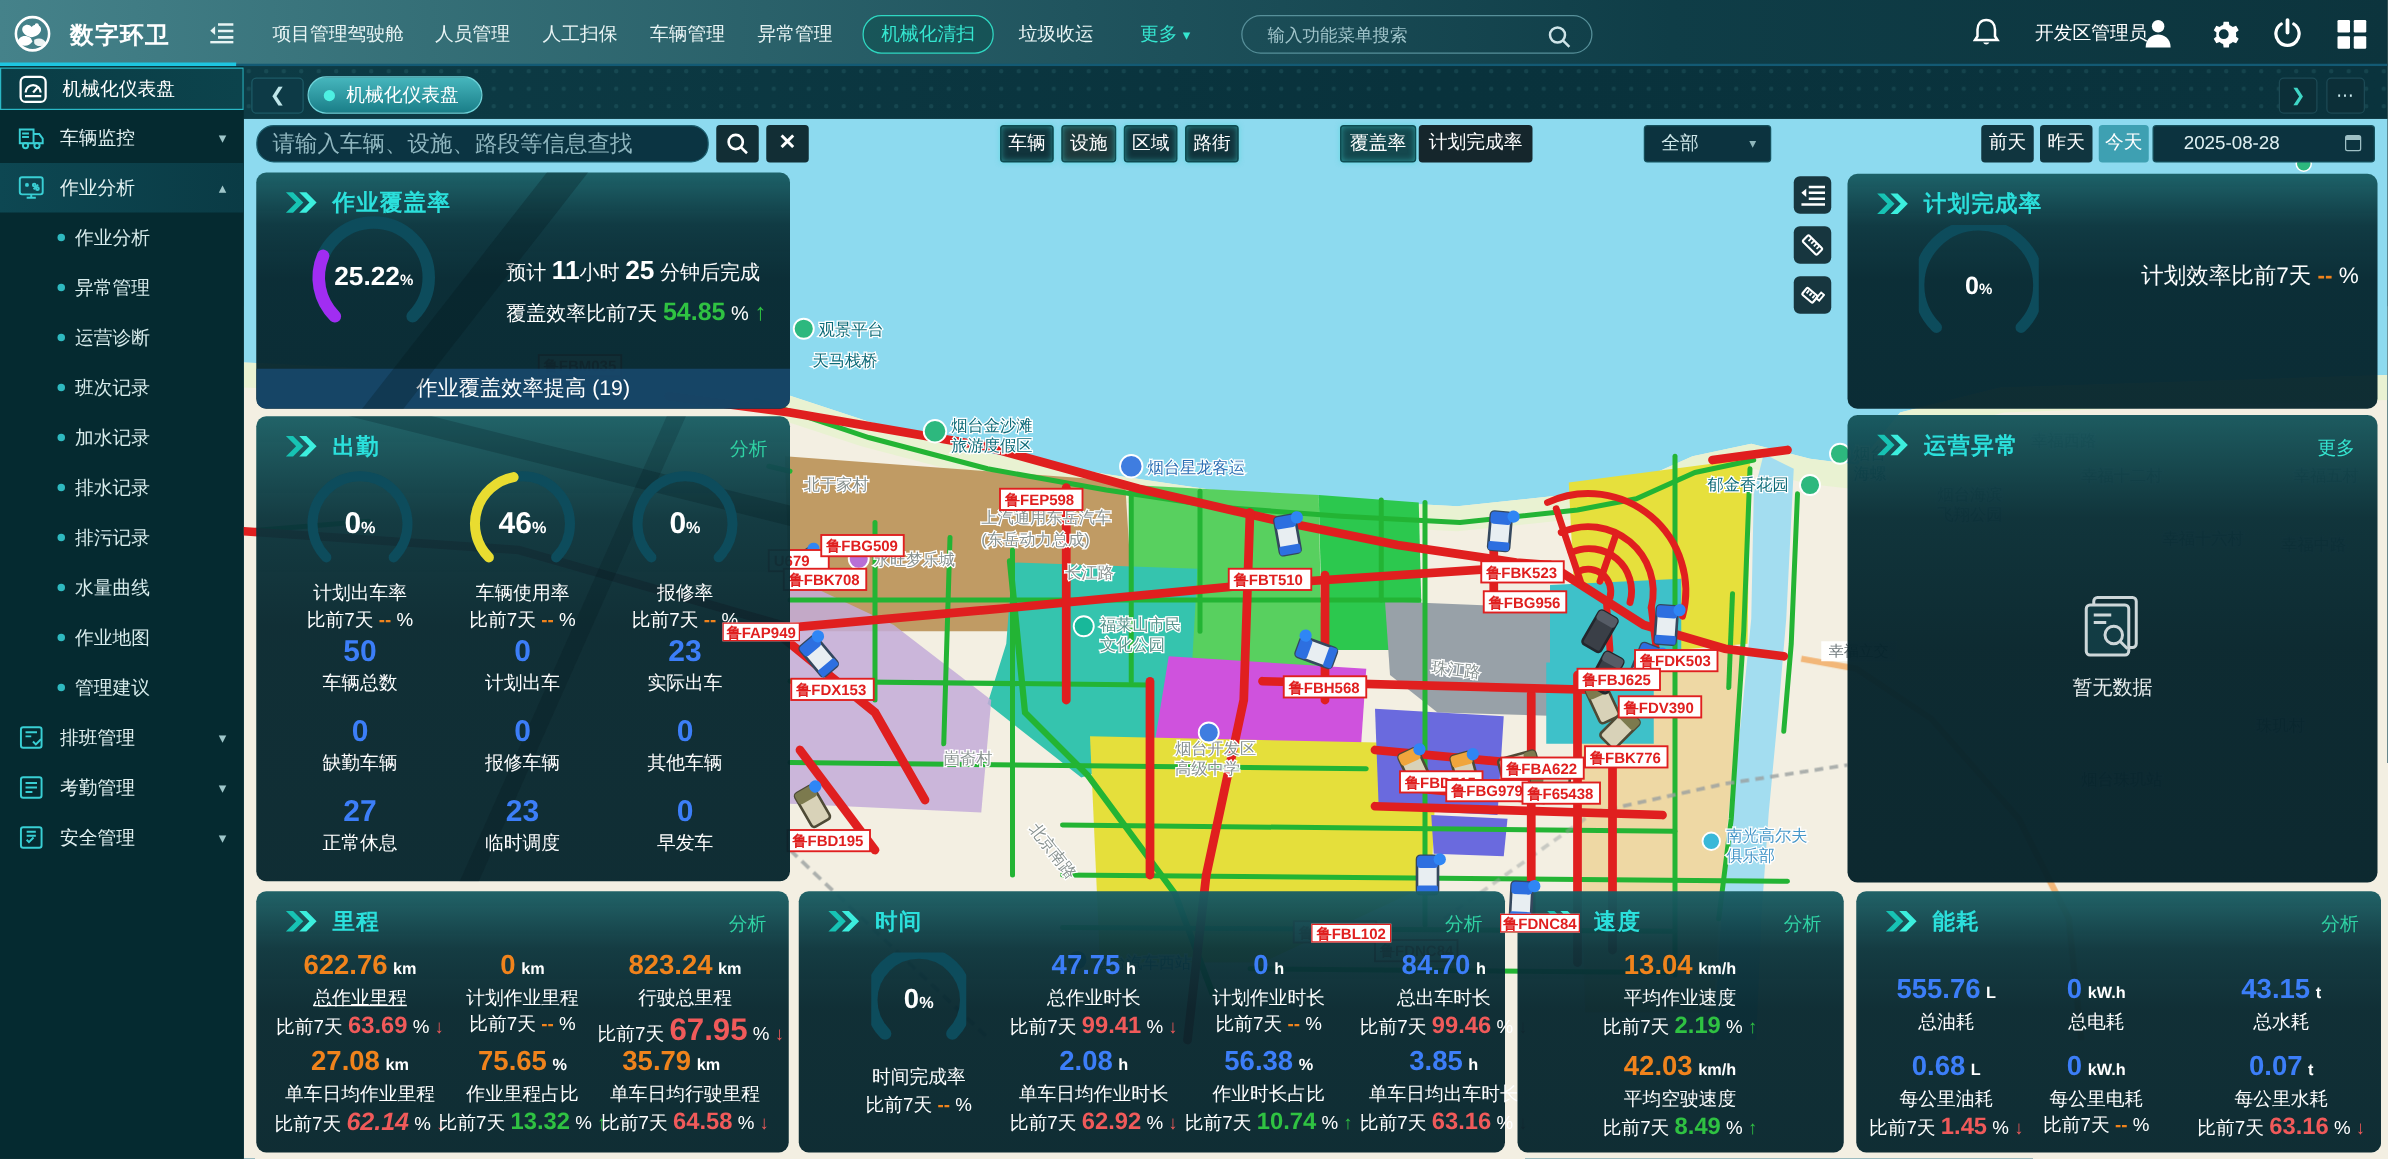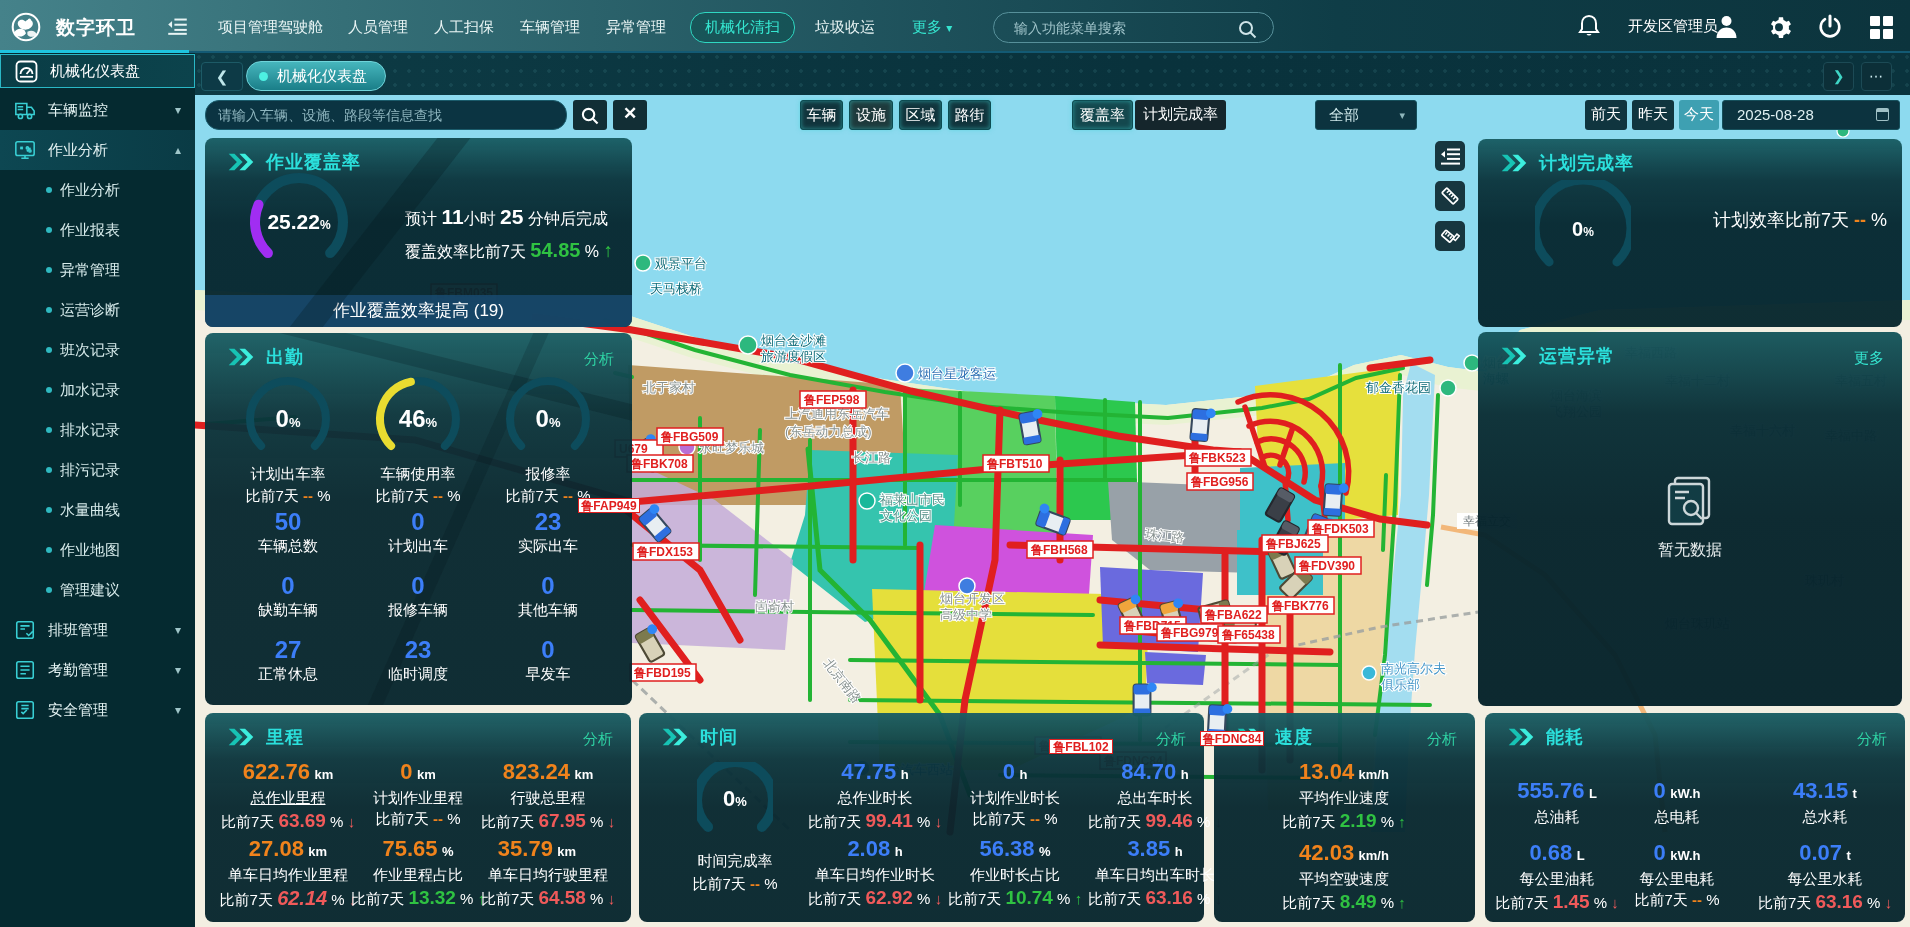--- a/index.html
+++ b/index.html
@@ -30,21 +30,21 @@
  background:radial-gradient(circle at 4px 4px,rgba(90,170,175,.14) 1.5px,transparent 2px) 0 0/14px 14px,linear-gradient(90deg,#0d3b45,#09323c 55%,#0a333d);}
 .backbtn{position:absolute;left:6px;top:9px;width:42px;height:29px;background:#0d3a46;border:1px solid #1d5a66;border-radius:4px;color:#bfe6ea;text-align:center;line-height:27px;font-size:15px;}
 .pill{position:absolute;left:51px;top:8px;height:30px;padding:0 18px 0 12px;border-radius:15px;
  background:linear-gradient(180deg,#46b6bd,#1a7e88);border:1px solid #6fd4da;display:flex;align-items:center;color:#fff;font-size:15px;}
 .pill .dot{width:9px;height:9px;border-radius:5px;background:#4df0e2;margin-right:9px;}
 .rbtn{position:absolute;top:9px;width:31px;height:29px;background:#0c2f38;border:1px solid #1c4a55;border-radius:4px;color:#cfeef2;text-align:center;line-height:27px;font-size:14px;}
 
 #map{position:absolute;left:195px;top:95px;width:1715px;height:832px;background:#8edcf2;}
 
 .mctl{position:absolute;z-index:30;}
-.minput{left:205px;top:100px;width:362px;height:30px;background:#0b3442;border:1px solid #1a5b6b;border-radius:14px;color:#8fb6bf;font-size:14px;line-height:28px;padding-left:12px;}
+.minput{left:205px;top:100px;width:362px;height:30px;background:#0b3442;border:1px solid #1a5b6b;border-radius:14px;color:#8fb6bf;font-size:18px;line-height:28px;padding-left:12px;}
 .mbtn{height:30px;background:#11343c;color:#fff;font-size:15px;text-align:center;line-height:28px;border-radius:3px;border:1px solid #0d4c52;box-shadow:0 0 5px rgba(61,214,214,.55) inset,0 0 4px rgba(61,214,214,.5);}
 .mbtn2{height:30px;background:#15262c;color:#fff;font-size:15px;text-align:center;line-height:28px;border-radius:3px;}
 .mapside{position:absolute;width:30px;height:30px;background:rgba(13,40,48,.92);border-radius:5px;z-index:30;display:flex;align-items:center;justify-content:center;}
 
 .panel{position:absolute;z-index:20;border-radius:8px;
  background:linear-gradient(180deg,rgba(26,94,100,.97) 0%,rgba(11,52,60,.96) 22%,rgba(6,38,46,.955) 45%,rgba(5,36,44,.955) 100%);}
 .ptitle{position:absolute;left:22px;top:12px;display:flex;align-items:center;}
 .ptitle .tx{color:#2be0dc;font-size:18px;font-weight:bold;margin-left:11px;letter-spacing:1px;}
 .plink{position:absolute;right:18px;top:17px;color:#2fd3a4;font-size:15px;}
 .num-b{color:#3c7ef8;font-weight:bold;font-size:22px;}
@@ -468,21 +468,20 @@
             <path d="M8 21 h8 M12 18 v3"></path>
             <path d="M7 8.5 l2.5 2.5 M7 11 l2.5 -2.5"></path>
             <path d="M14 13.5 l4 -4"></path>
             <circle cx="14.6" cy="9.8" r="1.2"></circle>
             <circle cx="17.4" cy="13" r="1.2"></circle>
           </g>
         </svg>
       作业分析<span class="chev">▴</span>
     </div>
     <div class="ssub"><i></i>作业分析</div>
-    <div class="ssub"><i></i>作业报表</div>
     <div class="ssub"><i></i>异常管理</div>
     <div class="ssub"><i></i>运营诊断</div>
     <div class="ssub"><i></i>班次记录</div>
     <div class="ssub"><i></i>加水记录</div>
     <div class="ssub"><i></i>排水记录</div>
     <div class="ssub"><i></i>排污记录</div>
     <div class="ssub"><i></i>水量曲线</div>
     <div class="ssub"><i></i>作业地图</div>
     <div class="ssub"><i></i>管理建议</div>
     <div class="srow">
@@ -533,21 +532,21 @@
   <div class="mctl mbtn" style="left:800px;top:100px;width:43px;">车辆</div>
   <div class="mctl mbtn" style="left:849px;top:100px;width:44px;background:#1e3a3c;">设施</div>
   <div class="mctl mbtn" style="left:899px;top:100px;width:43px;">区域</div>
   <div class="mctl mbtn" style="left:948px;top:100px;width:43px;">路街</div>
   <div class="mctl mbtn" style="left:1072px;top:100px;width:61px;background:#14484e;">覆盖率</div>
   <div class="mctl mbtn2" style="left:1135px;top:100px;width:91px;">计划完成率</div>
   <div class="mctl" style="left:1315px;top:100px;width:102px;height:30px;background:#0c333f;border:1px solid #15505c;border-radius:3px;color:#cfe8ea;font-size:15px;line-height:28px;padding-left:13px;">全部<span style="position:absolute;right:11px;color:#8fb6bb;font-size:11px;">▾</span></div>
   <div class="mctl mbtn2" style="left:1585px;top:100px;width:42px;background:#10353f;">前天</div>
   <div class="mctl mbtn2" style="left:1632px;top:100px;width:42px;background:#10353f;">昨天</div>
   <div class="mctl mbtn2" style="left:1679px;top:100px;width:40px;background:#3ea0b2;">今天</div>
-  <div class="mctl" style="left:1722px;top:100px;width:178px;height:30px;background:#0c333f;border:1px solid #15505c;border-radius:3px;color:#dff0f2;font-size:15px;line-height:28px;padding-left:14px;">2025-08-28<span style="position:absolute;right:10px;top:7px;width:13px;height:13px;border:1.5px solid #9fc0c5;border-top-width:4px;border-radius:2px;"></span></div>
+  <div class="mctl" style="left:1722px;top:100px;width:178px;height:30px;background:#0c333f;border:1px solid #15505c;border-radius:3px;color:#dff0f2;font-size:15px;line-height:28px;padding-left:24px;">2025-08-28<span style="position:absolute;right:10px;top:7px;width:13px;height:13px;border:1.5px solid #9fc0c5;border-top-width:4px;border-radius:2px;"></span></div>
 
   <div class="mapside" style="left:1435px;top:141px;">
     <svg width="19" height="17" viewBox="0 0 19 17">
         <g stroke="#fff" stroke-width="2">
           <line x1="6" y1="1.5" x2="19" y2="1.5"></line>
           <line x1="6" y1="6.2" x2="19" y2="6.2"></line>
           <line x1="6" y1="10.9" x2="19" y2="10.9"></line>
           <line x1="0" y1="15.6" x2="19" y2="15.6"></line>
         </g>
         <path d="M4 3 L4 9.5 L0 6.2 Z" fill="#fff"></path>
@@ -648,21 +647,21 @@
       </div>
     <div class="plink">分析</div>
     <div class="cell" style="left:13px;top:46px;width:140px;"><span class="num-o">622.76</span> <span class="unit">km</span></div>
     <div class="cell" style="left:143px;top:46px;width:140px;"><span class="num-o">0</span> <span class="unit">km</span></div>
     <div class="cell" style="left:273px;top:46px;width:140px;"><span class="num-o">823.24</span> <span class="unit">km</span></div>
     <div class="cell lab" style="left:13px;top:76px;width:140px;text-decoration:underline;">总作业里程</div>
     <div class="cell lab" style="left:143px;top:76px;width:140px;">计划作业里程</div>
     <div class="cell lab" style="left:273px;top:76px;width:140px;">行驶总里程</div>
     <div class="cell cmp" style="left:13px;top:97px;width:140px;">比前7天 <span class="red" style="font-size:19px;">63.69</span> % <span class="red">↓</span></div>
     <div class="cell cmp" style="left:143px;top:97px;width:140px;">比前7天 <span class="org">--</span> %</div>
-    <div class="cell cmp" style="left:273px;top:97px;width:140px;">比前7天 <span class="red" style="font-size:19px;">67.95</span> % <span class="red">↓</span></div>
+    <div class="cell cmp" style="left:273px;top:97px;width:140px;">比前7天 <span class="red" style="font-size:25px;">67.95</span> % <span class="red">↓</span></div>
     <div class="cell" style="left:13px;top:123px;width:140px;"><span class="num-o">27.08</span> <span class="unit">km</span></div>
     <div class="cell" style="left:143px;top:123px;width:140px;"><span class="num-o">75.65</span> <span class="unit">%</span></div>
     <div class="cell" style="left:262px;top:123px;width:140px;"><span class="num-o">35.79</span> <span class="unit">km</span></div>
     <div class="cell lab" style="left:13px;top:153px;width:140px;">单车日均作业里程</div>
     <div class="cell lab" style="left:143px;top:153px;width:140px;">作业里程占比</div>
     <div class="cell lab" style="left:273px;top:153px;width:140px;">单车日均行驶里程</div>
     <div class="cell cmp" style="left:13px;top:174px;width:140px;">比前7天 <span class="red" style="font-size:20px;font-style:italic;">62.14</span> % <span class="red">↓</span></div>
     <div class="cell cmp" style="left:143px;top:174px;width:140px;">比前7天 <span class="grn" style="font-size:19px;">13.32</span> % <span class="grn">↑</span></div>
     <div class="cell cmp" style="left:273px;top:174px;width:140px;">比前7天 <span class="red" style="font-size:19px;">64.58</span> % <span class="red">↓</span></div>
   </div>

